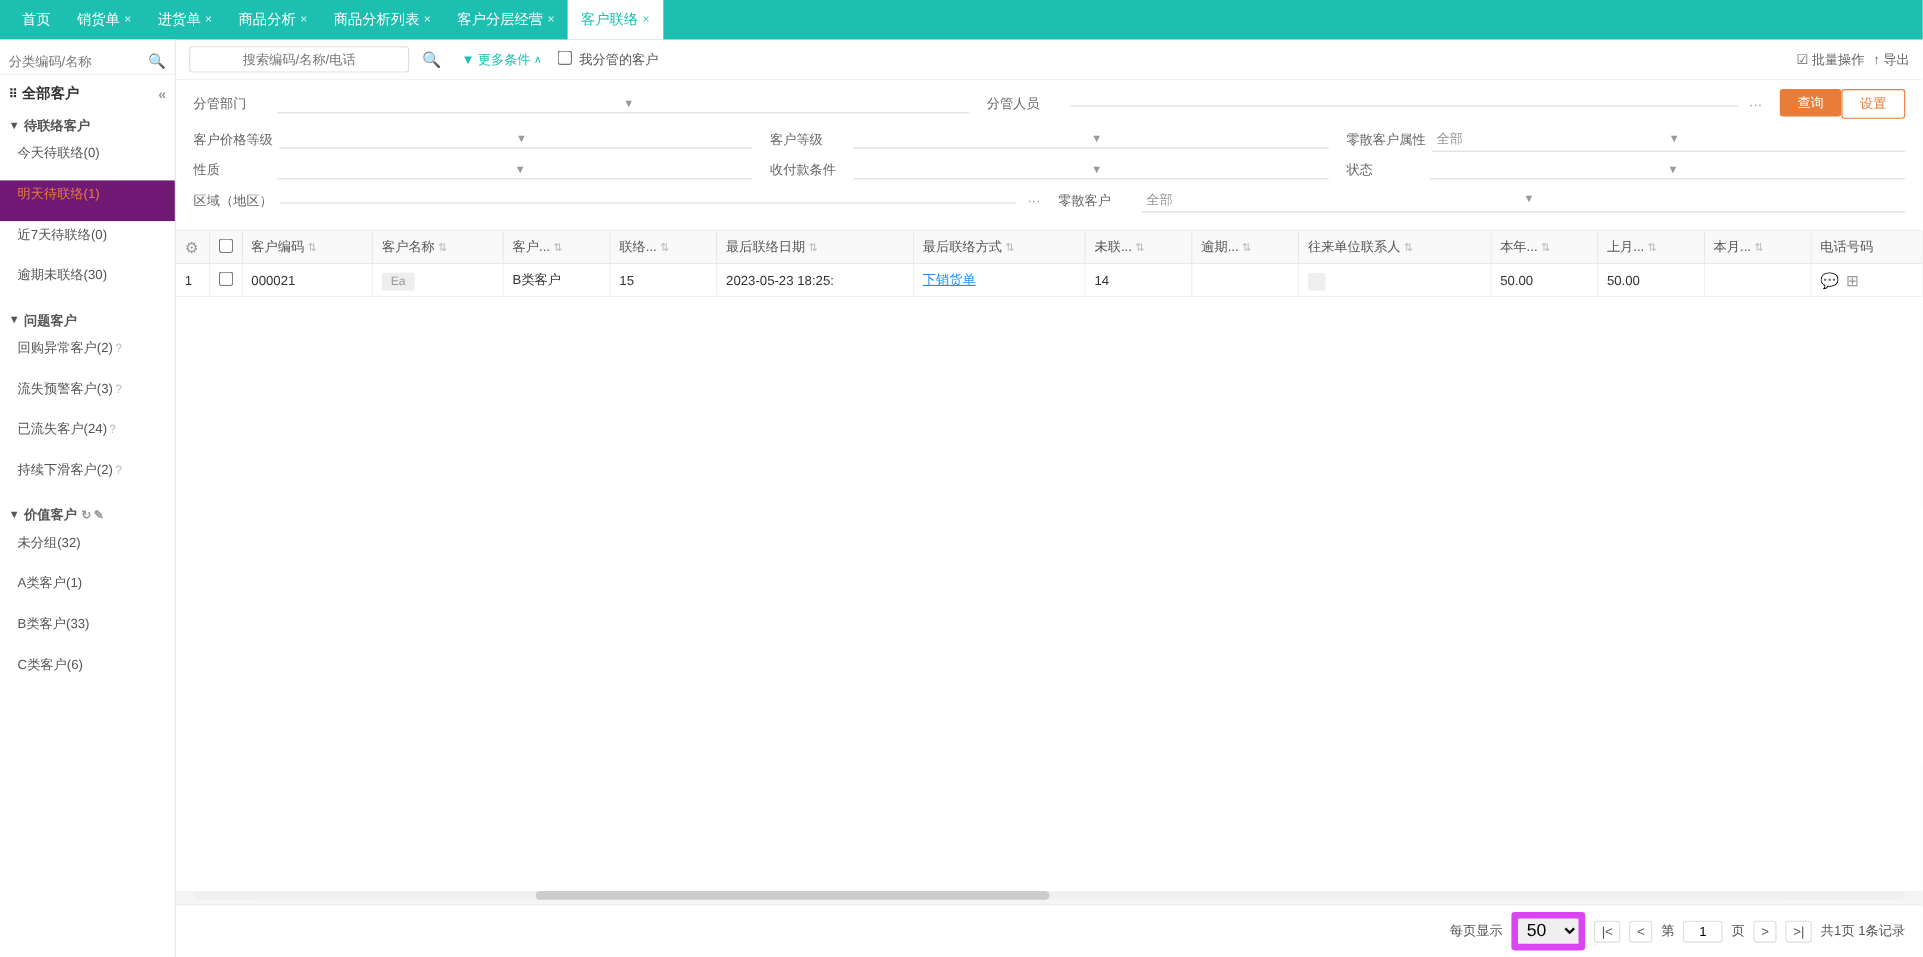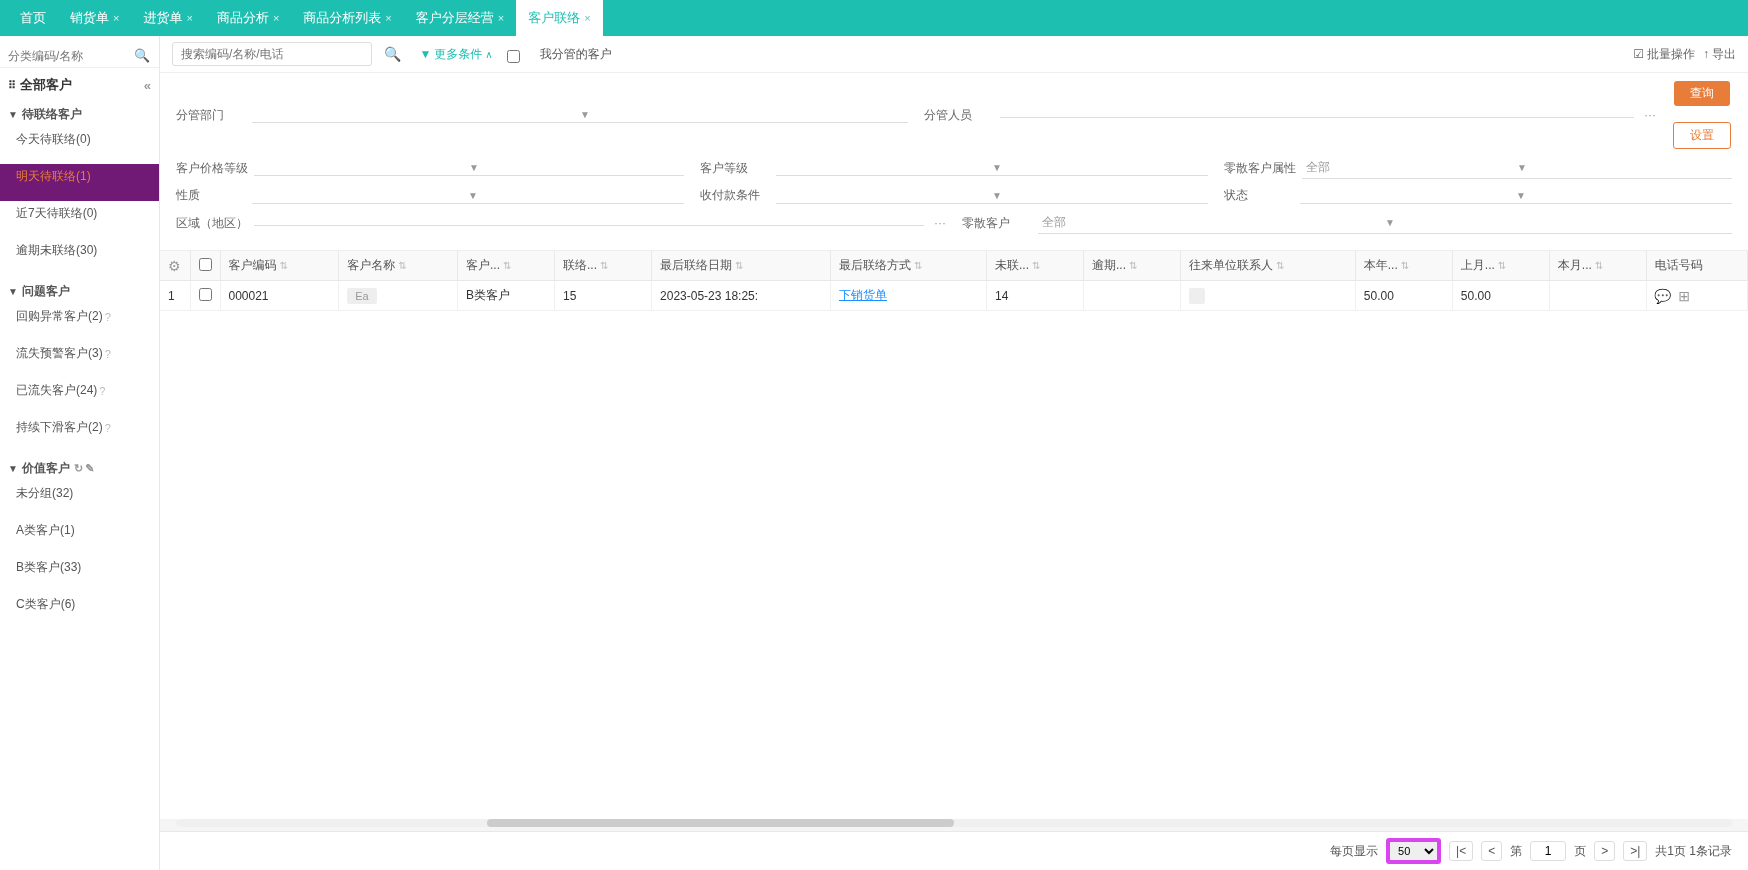--- a/index.html
+++ b/index.html
@@ -111,20 +111,21 @@
       gap: 8px;
     }
     .filter-search-input {
       border: 1px solid #ddd;
       border-radius: 3px;
       padding: 4px 8px;
       font-size: 12px;
       outline: none;
       width: 200px;
       color: #999;
+      text-align: center;
     }
     .filter-search-btn {
       background: none;
       border: none;
       cursor: pointer;
       color: #666;
       font-size: 14px;
       padding: 2px 4px;
     }
     .more-conditions-btn {
@@ -133,22 +134,22 @@
       gap: 3px;
       color: #1dbfb0;
       cursor: pointer;
       font-size: 12px;
       border: none;
       background: none;
       padding: 2px 6px;
     }
     .filter-checkbox {
       display: flex;
-      align-items: flex-end;
-      gap: 20px;
+      align-items: flex-start;
+      gap: 7px;
       font-size: 12px;
       color: #555;
     }
     .filter-checkbox input { cursor: pointer; }
     .top-right-actions {
       margin-left: auto;
       display: flex;
       align-items: center;
       gap: 8px;
     }
@@ -202,24 +203,24 @@
       align-items: center;
       border-bottom: 1px solid #ddd;
       padding: 2px 4px;
       cursor: pointer;
     }
     .filter-select span { flex: 1; color: #999; font-size: 12px; }
     .filter-select .caret { color: #999; font-size: 10px; }
     .filter-dots { color: #999; font-size: 12px; cursor: pointer; margin-left: 4px; }
     .filter-actions {
       display: flex;
-      flex-direction: column;
-      gap: 16px;
+      flex-direction: row;
+      gap: 0;
       min-width: 60px;
-      align-items: center;
+      align-items: flex-start;
     }
     .btn-query {
       background: #e87c39;
       color: #fff;
       border: none;
       border-radius: 3px;
       padding: 4px 16px;
       cursor: pointer;
       font-size: 12px;
     }
@@ -278,24 +279,24 @@
       border-top: 1px solid #e8e8e8;
       padding: 6px 16px;
       display: flex;
       align-items: center;
       justify-content: flex-end;
       gap: 8px;
       font-size: 12px;
       color: #555;
     }
     .page-size-select {
-      border: 4px solid #d946ef;
+      border: 6px solid #d946ef;
       border-radius: 3px;
       padding: 2px 4px;
-      font-size: 11px;
+      font-size: 16px;
       cursor: pointer;
     }
     .page-btn {
       background: none;
       border: 1px solid #ddd;
       border-radius: 3px;
       padding: 2px 6px;
       cursor: pointer;
       font-size: 12px;
       color: #555;

